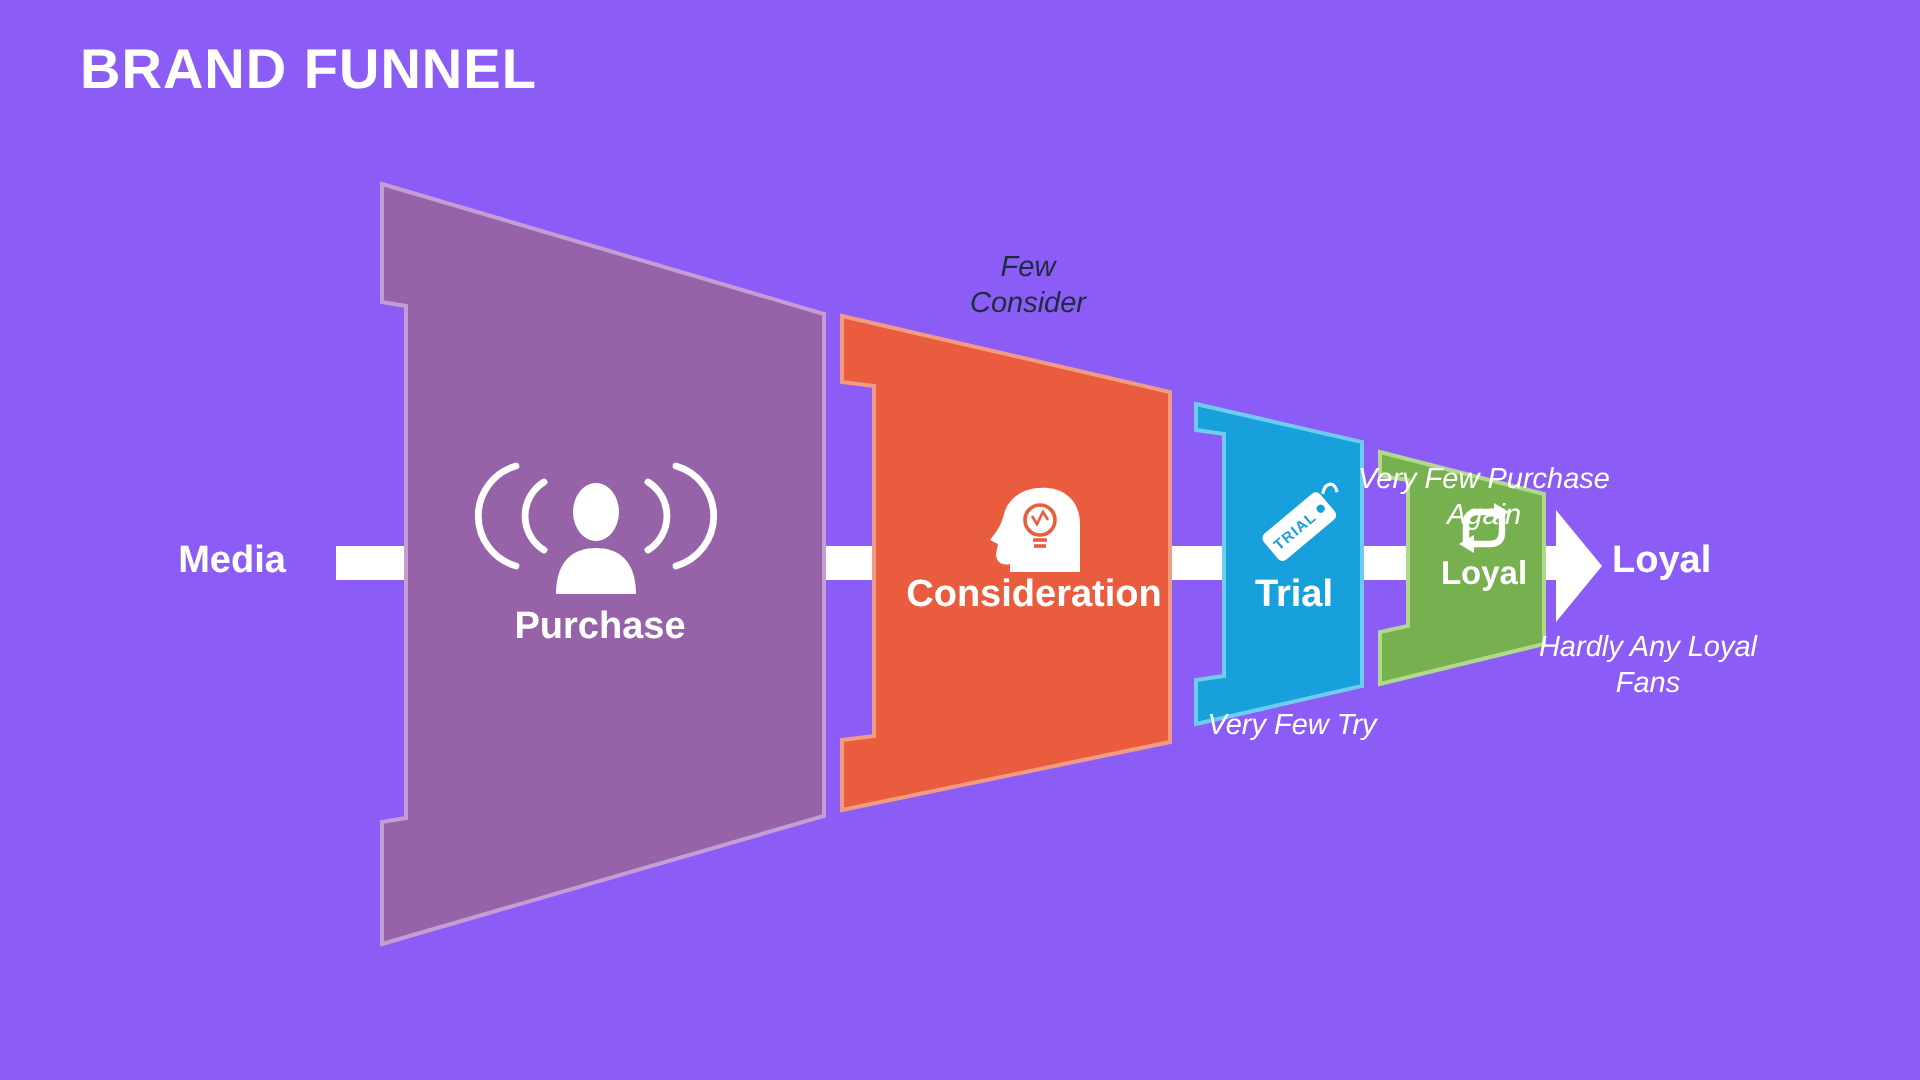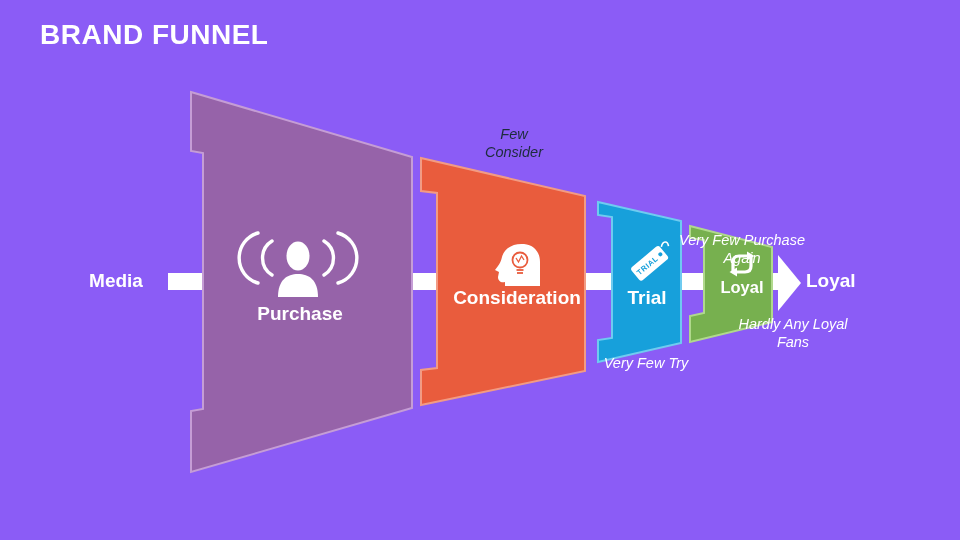--- a/index.html
+++ b/index.html
@@ -32,21 +32,21 @@
   .lbl-consideration{left:437px;top:287px;width:160px;}
   .lbl-trial{left:607px;top:287px;width:80px;}
   .lbl-repeat{left:702px;top:278px;width:80px;font-size:16.5px;}
   .note{
     position:absolute;font-style:italic;text-align:center;
     font-size:14.5px;line-height:1.22;color:#ffffff;
   }
   .note-few-consider{left:474px;top:126px;width:80px;color:#1d2c3c;}
   .note-purchase{left:677px;top:196px;width:130px;margin-top:36px;}
   .note-try{left:601px;top:355px;width:90px;}
-  .note-loyal{left:738px;top:316px;width:110px;}
+  .note-loyal{left:769px;top:316px;width:110px;}
   .tag-text{
     font-family:"Liberation Sans",sans-serif;font-size:7.5px;font-weight:bold;
     letter-spacing:0.6px;
   }
 </style>
 </head>
 <body>
 
 <div class="slide" data-name="brand-funnel-slide">
 

